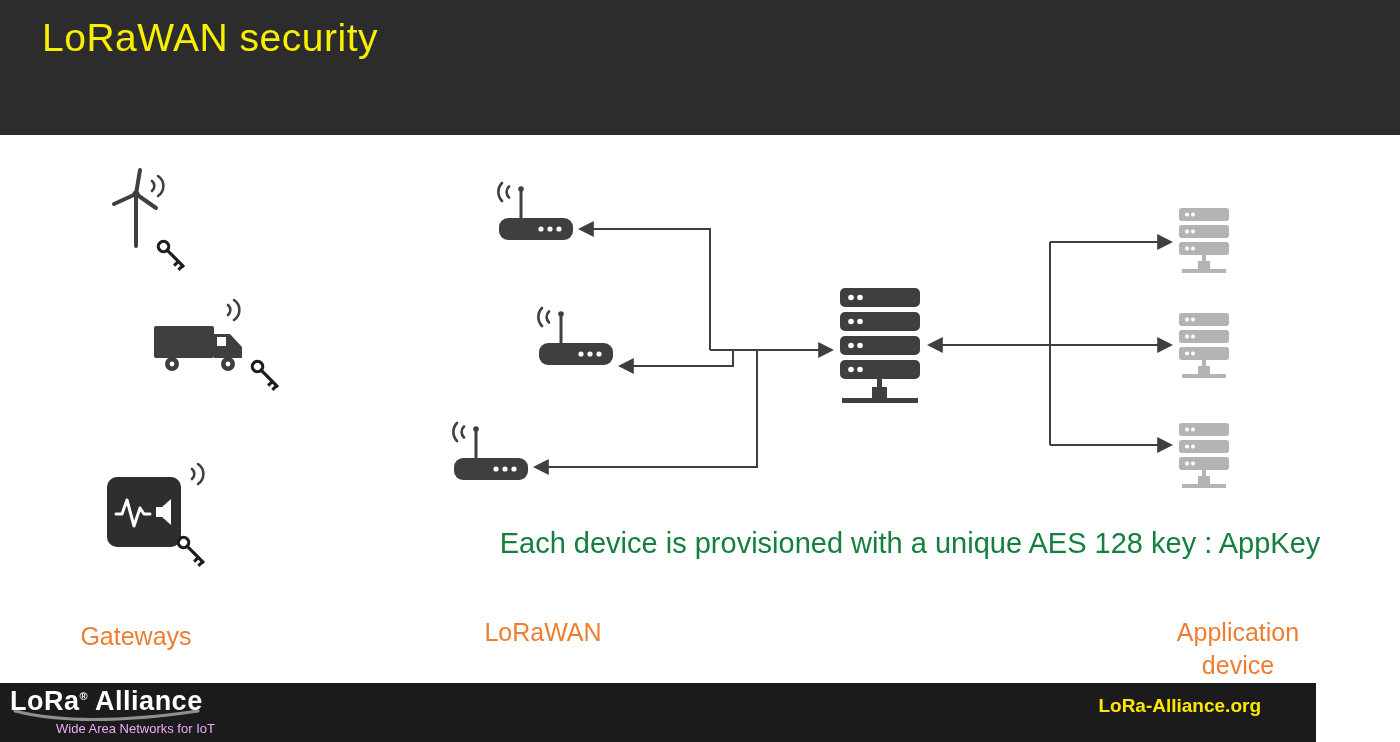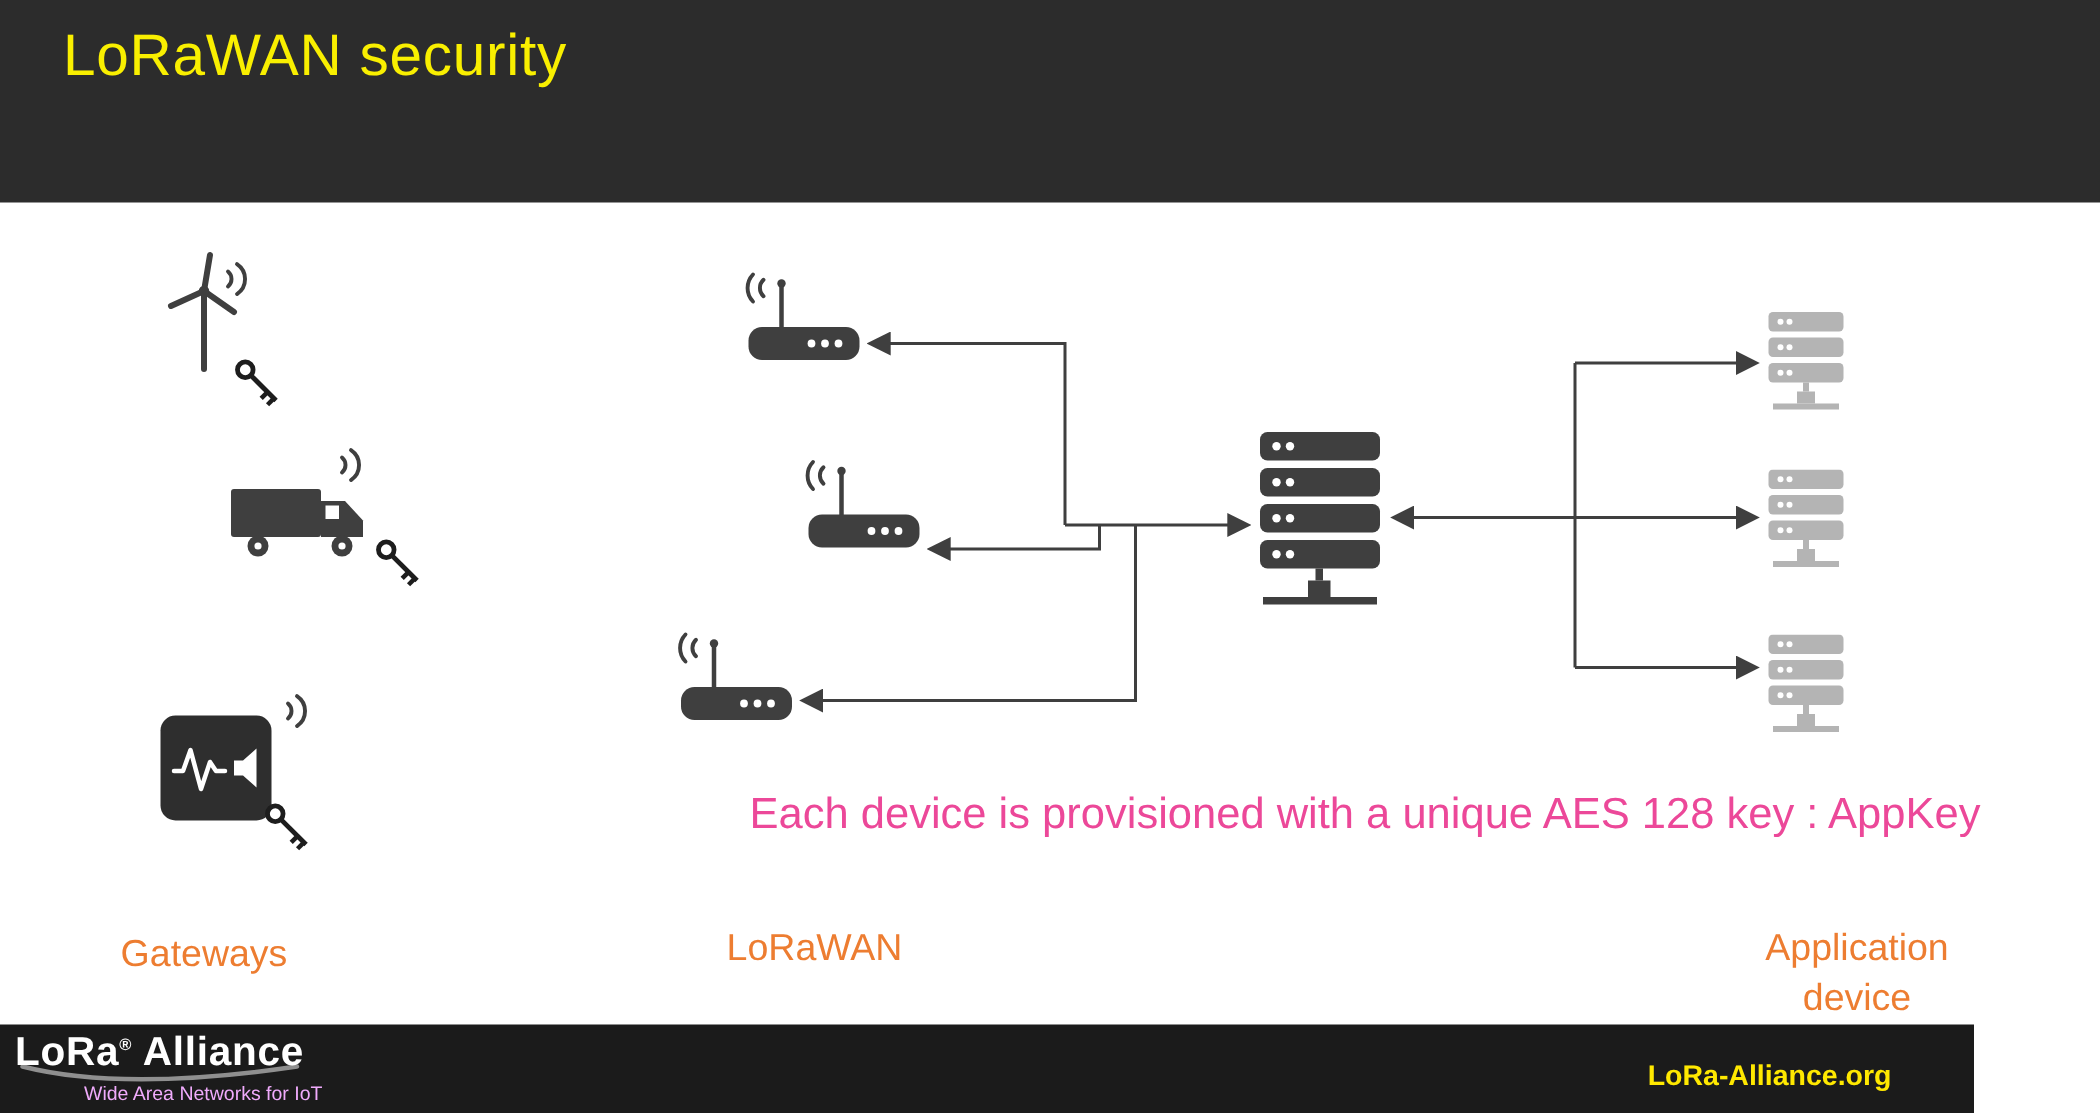--- a/index.html
+++ b/index.html
@@ -5,30 +5,30 @@
   * { margin:0; padding:0; box-sizing:border-box; }
   html, body { background:#ffffff; }
   body { width:1400px; height:742px; font-family:"Liberation Sans", sans-serif; position:relative; }
   .slide { position:absolute; left:0; top:0; width:1400px; height:742px; background:#ffffff; overflow:hidden; }
 
   .header { position:absolute; left:0; top:0; width:1400px; height:135px; background:#2c2c2c; }
   .title { position:absolute; left:42px; top:16px; font-size:39px; font-weight:500; color:#f9ef00; letter-spacing:.5px; }
 
   .icon { position:absolute; line-height:0; }
   .label { position:absolute; color:#ED7D31; font-size:25px; line-height:1.3; text-align:center; }
-  .caption { position:absolute; left:455px; top:527px; width:910px; font-size:29px; color:#ec4899; text-align:center; }
+  .caption { position:absolute; left:455px; top:527px; width:910px; font-size:29px; color:#15803d; text-align:center; }
   .connectors { position:absolute; left:0; top:135px; pointer-events:none; }
 
   .footer { position:absolute; left:0; top:683px; width:1316px; height:59px; background:#1b1b1b; }
   .logo { position:absolute; left:10px; top:3px; color:#ffffff; }
   .logo-line { font-size:27px; font-weight:bold; letter-spacing:.5px; position:relative; z-index:2; white-space:nowrap; }
   .logo-line sup { font-size:11px; vertical-align:super; }
   .swoosh { position:absolute; left:2px; top:22px; z-index:1; }
   .tagline { font-size:13px; color:#f0abfc; margin:4px 0 0 46px; position:relative; z-index:2; white-space:nowrap; }
-  .website { position:absolute; right:55px; top:24px; color:#ffe800; font-size:19px; font-weight:bold; cursor:pointer; }
+  .website { position:absolute; right:55px; top:12px; color:#ffe800; font-size:19px; font-weight:bold; cursor:pointer; }
 
   .rot45 { transform:rotate(45deg); }
 </style>
 </head>
 <body>
 
 <div class="slide">
 
   <div class="header">
     <div class="title">LoRaWAN security</div>

